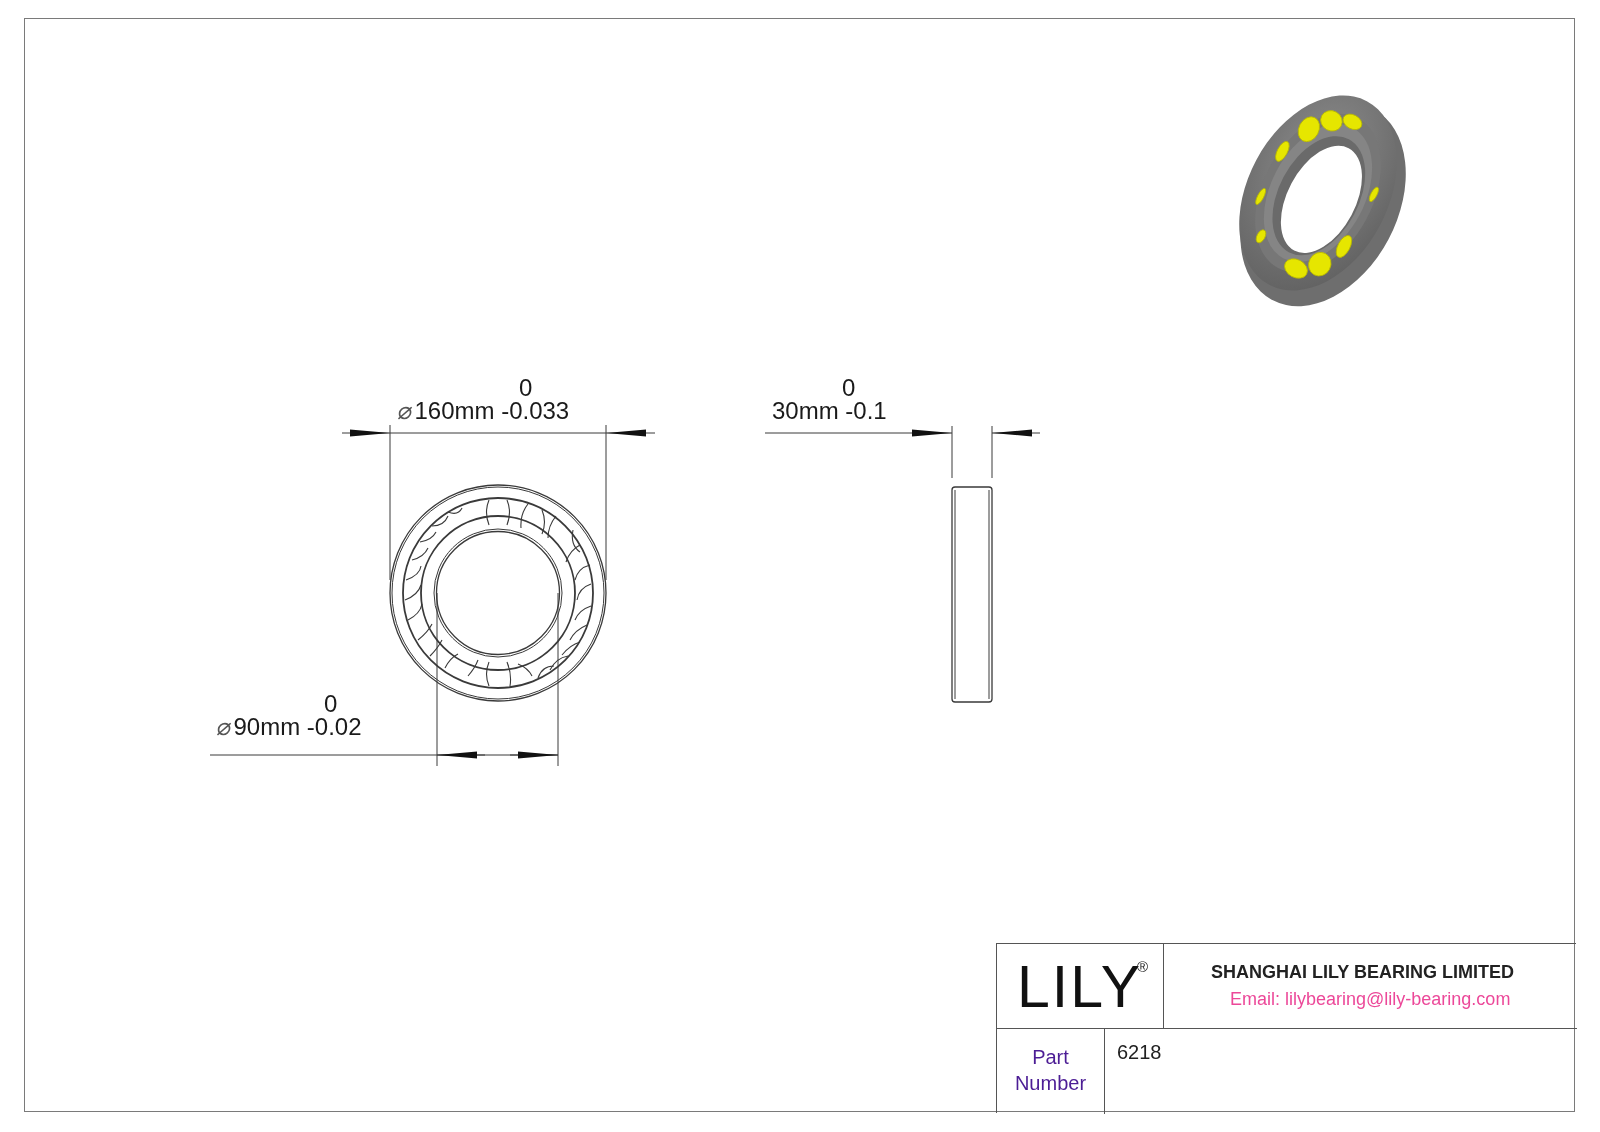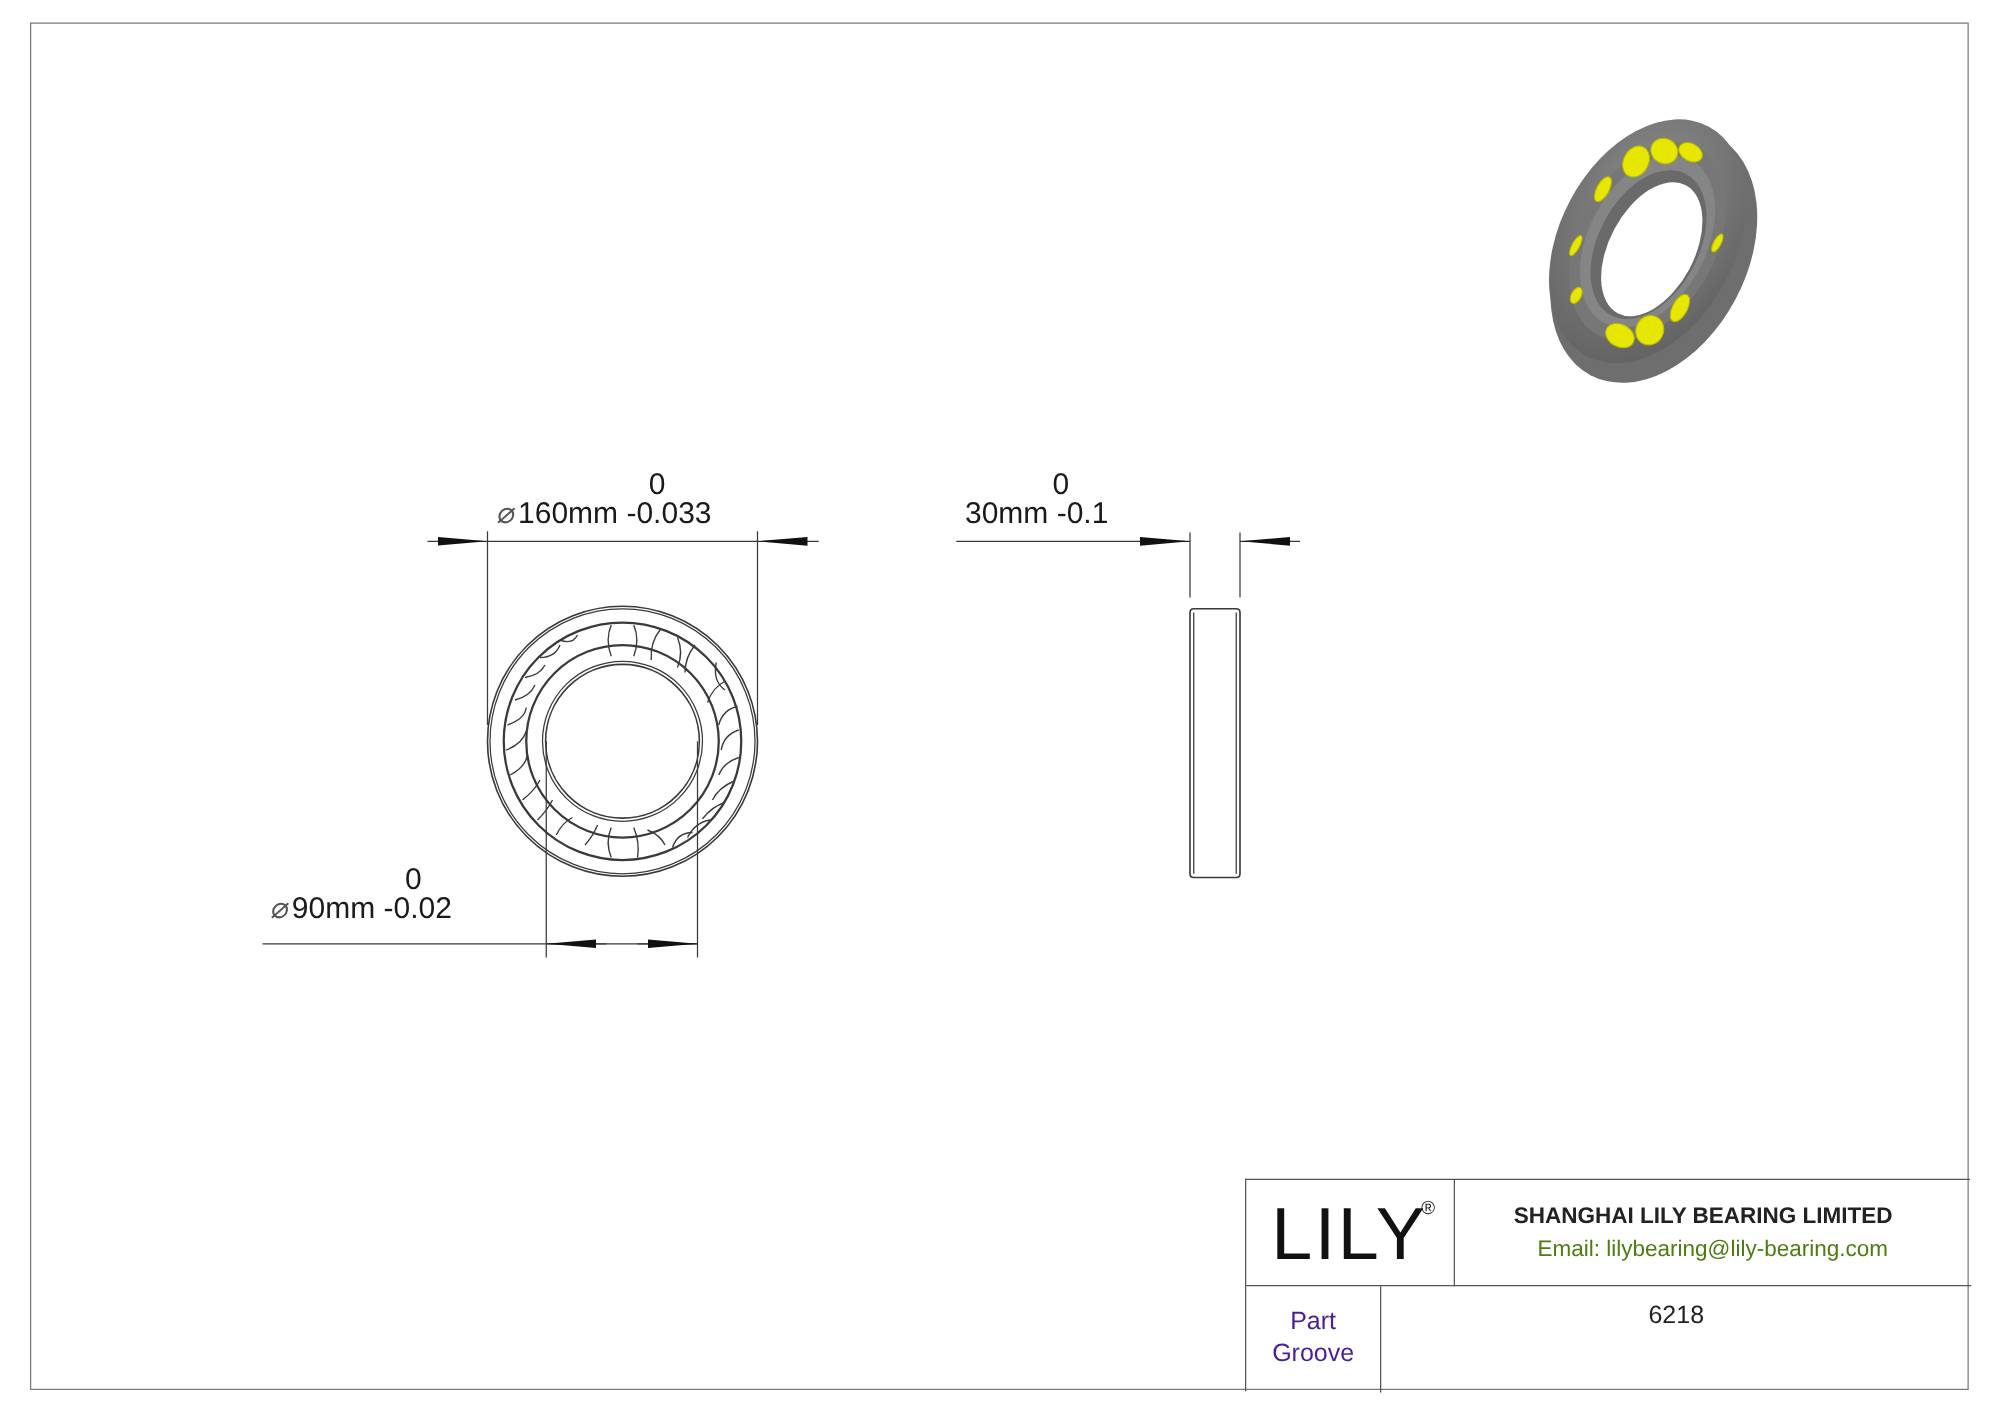--- a/index.html
+++ b/index.html
@@ -16,26 +16,26 @@
   .tb { position: absolute; left: 996px; top: 943px; width: 580px; height: 170px;
         border-left: 1.5px solid #555; border-top: 1.5px solid #555; box-sizing: border-box; }
   .tb-logo { position: absolute; left: 0; top: 0; width: 167px; height: 85px;
              border-right: 1.5px solid #555; border-bottom: 1.5px solid #555; box-sizing: border-box; }
   .tb-logo .word { position: absolute; left: 20px; top: 12px; font-size: 59px; line-height: 62px;
                    letter-spacing: 2px; color: #111; }
   .tb-logo .reg { position: absolute; left: 140px; top: 14px; font-size: 15px; color: #222; }
   .tb-company { position: absolute; left: 167px; top: 0; width: 413px; height: 85px;
                 border-bottom: 1.5px solid #555; box-sizing: border-box; }
   .tb-company .name { position: absolute; left: 47px; top: 18px; font-size: 18px; line-height: 20px; color: #222; font-weight: bold; }
-  .tb-company .email { position: absolute; left: 66px; top: 45px; font-size: 18px; line-height: 20px; color: #4d7c0f; }
+  .tb-company .email { position: absolute; left: 66px; top: 45px; font-size: 18px; line-height: 20px; color: #ec4899; }
   .tb-pn-label { position: absolute; left: 0; top: 85px; width: 108px; height: 85px;
                  border-right: 1.5px solid #555; box-sizing: border-box; text-align: center; }
   .tb-pn-label span { display: block; font-size: 20px; line-height: 26px; color: #4c1d95; }
   .tb-pn-label .l1 { margin-top: 15px; }
-  .tb-pn-value { position: absolute; left: 108px; top: 85px; width: 472px; height: 85px; text-align: center; }
+  .tb-pn-value { position: absolute; left: 120px; top: 85px; width: 472px; height: 85px; text-align: left; }
   .tb-pn-value .num { position: absolute; left: 0; width: 100%; top: 12px; font-size: 20px; line-height: 22px; color: #222; }
   .tb-pn-value .desc { position: absolute; left: 0; width: 100%; top: 45px; font-size: 17px; line-height: 20px; color: #222; }
 </style>
 </head>
 <body>
 
 <div class="frame"></div>
 
 <svg class="drawing" viewBox="0 0 1600 1132" xmlns="http://www.w3.org/2000/svg">
   <defs>
@@ -159,18 +159,18 @@
   <div class="tb-logo">
     <span class="word">LILY</span>
     <span class="reg">®</span>
   </div>
   <div class="tb-company">
     <span class="name">SHANGHAI LILY BEARING LIMITED</span>
     <span class="email">Email: lilybearing@lily-bearing.com</span>
   </div>
   <div class="tb-pn-label">
     <span class="l1">Part</span>
-    <span>Groove</span>
+    <span>Number</span>
   </div>
   <div class="tb-pn-value">
     <span class="num">6218</span>
   </div>
 </div>
 
 </body></html>

